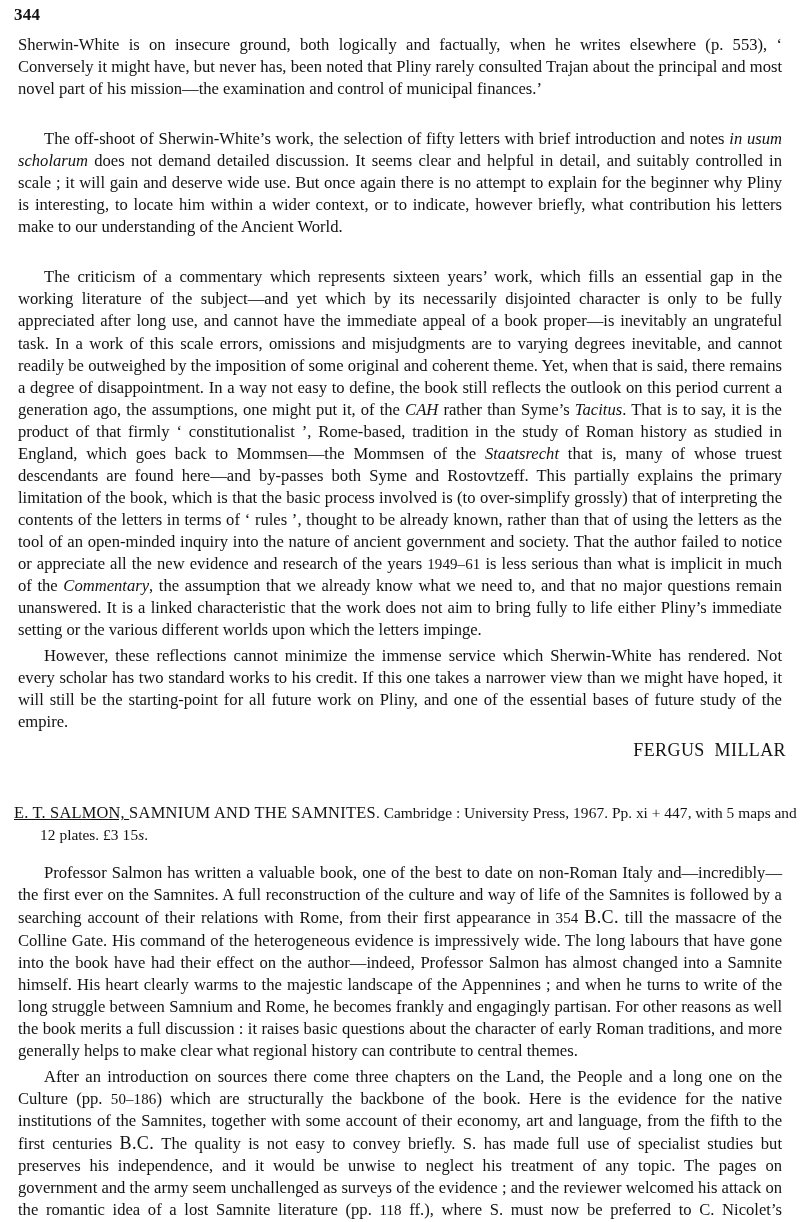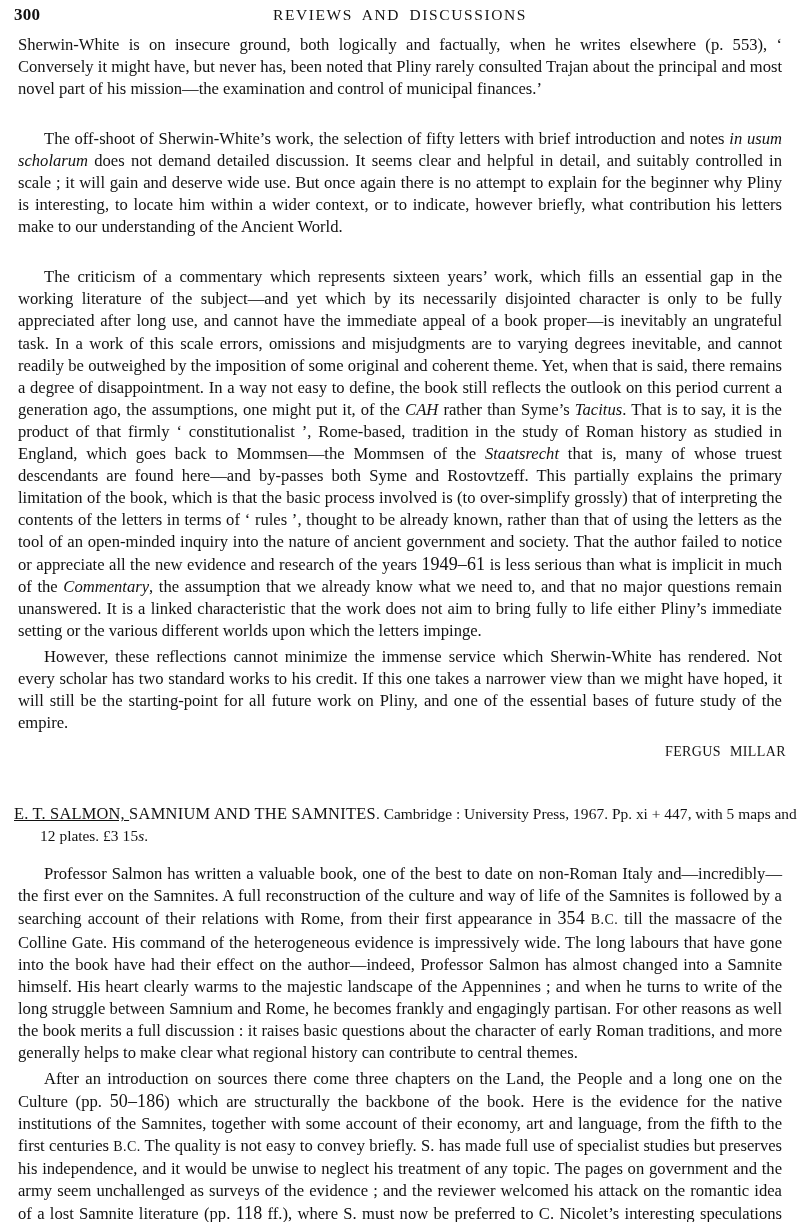--- a/index.html
+++ b/index.html
@@ -68,26 +68,26 @@
 
   
   p.cont { text-indent: 0; }
 
   .gap-para { height: 20px; }
 
   em, .it {
     font-style: italic;
   }
   .sc-manual {
-    font-size: 14px;
+    font-size: 18px;
     letter-spacing: 0.4px;
   }
 
   .osf {
-    font-size: 18px;
+    font-size: 15px;
     letter-spacing: 0.1px;
   }
 
   
   .signature {
     margin: 6px 14px 0 14px;
     text-align: right;
     font-size: 15px;
     letter-spacing: 1.1px;
     word-spacing: 5px;
@@ -116,22 +116,21 @@
   }
 
   .after-heading { height: 12px; }
 </style>
 </head>
 <body>
 
 <div class="page">
 
   <div class="running-head">
-    <span class="folio">300</span>
-    <span class="head-title">REVIEWS AND DISCUSSIONS</span>
+    <span class="folio">344</span>
   </div>
 
   <div class="textblock">
 
     <p class="para cont"><span>Sherwin-White is on insecure ground, both logically and factually, when he writes elsewhere (p. 553), ‘ Conversely it might have, but never has, been noted that Pliny rarely consulted Trajan about the principal and most novel part of his mission—the examination and control of municipal finances.’</span></p>
 
     <div class="gap-para"></div>
 
     <p class="para"><span>The off-shoot of Sherwin-White’s work, the selection of fifty letters with brief introduction and notes </span><em class="it">in usum scholarum</em><span> does not demand detailed discussion. It seems clear and helpful in detail, and suitably controlled in scale ; it will gain and deserve wide use. But once again there is no attempt to explain for the beginner why Pliny is interesting, to locate him within a wider context, or to indicate, however briefly, what contribution his letters make to our understanding of the Ancient World.</span></p>
 

